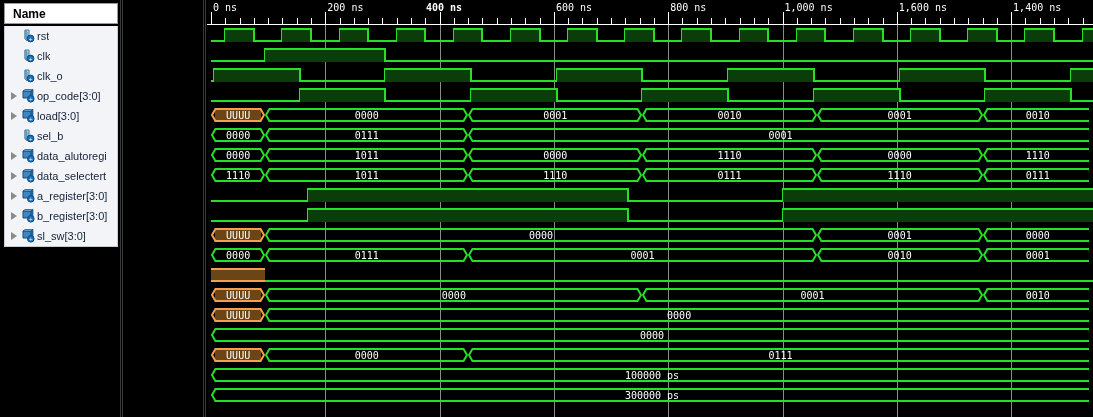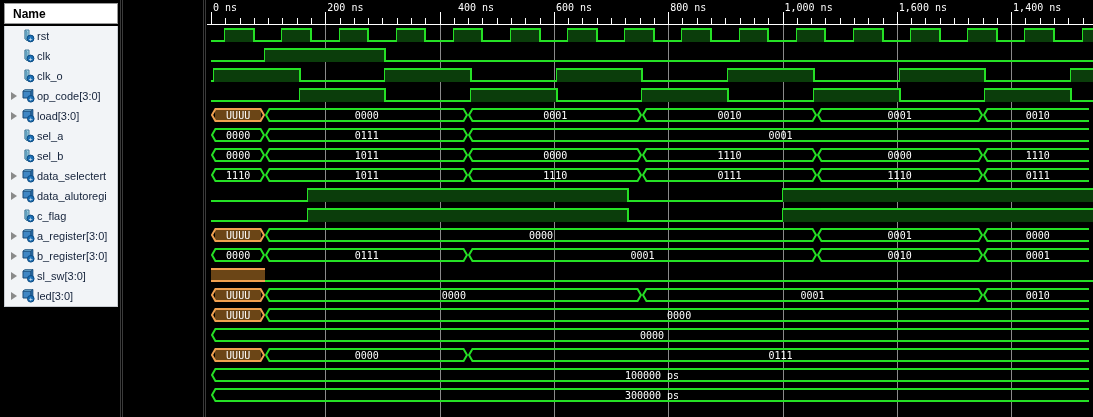--- a/index.html
+++ b/index.html
@@ -221,75 +221,51 @@
         <div class="name-row">
           <span class="expander"></span>
           <span class="sig-icon">
             <svg width="14" height="14" viewBox="0 0 14 14">
               <path d="M3 1 L7 1 L7 10 L3 10 Z" fill="#9fd3e8" stroke="#4a7f9c" stroke-width="1"></path>
               <path d="M3 1 L5 3 L5 12 L3 10 Z" fill="#6fb3d2" stroke="#4a7f9c" stroke-width="0.7"></path>
               <circle cx="8.5" cy="9.5" r="3.4" fill="#1b6fb5" stroke="#0d4a80" stroke-width="1"></circle>
               <text x="8.5" y="12.2" font-size="5" fill="#ffffff" text-anchor="middle" font-family="DejaVu Sans">+</text>
             </svg>
           </span>
-          <span class="name-txt">sel_a</span>
-        </div>
-        <div class="name-row">
-          <span class="expander"></span>
-          <span class="sig-icon">
-            <svg width="14" height="14" viewBox="0 0 14 14">
-              <path d="M3 1 L7 1 L7 10 L3 10 Z" fill="#9fd3e8" stroke="#4a7f9c" stroke-width="1"></path>
-              <path d="M3 1 L5 3 L5 12 L3 10 Z" fill="#6fb3d2" stroke="#4a7f9c" stroke-width="0.7"></path>
-              <circle cx="8.5" cy="9.5" r="3.4" fill="#1b6fb5" stroke="#0d4a80" stroke-width="1"></circle>
-              <text x="8.5" y="12.2" font-size="5" fill="#ffffff" text-anchor="middle" font-family="DejaVu Sans">+</text>
-            </svg>
-          </span>
           <span class="name-txt">sel_b</span>
         </div>
         <div class="name-row">
           <span class="expander">
             <span class="tri"></span>
           </span>
           <span class="sig-icon">
             <svg width="14" height="14" viewBox="0 0 14 14">
               <path d="M1 2 L9 2 L9 9 L1 9 Z" fill="#3f86c4" stroke="#1d4d78" stroke-width="1"></path>
               <path d="M1 2 L3 0.5 L11 0.5 L9 2 Z" fill="#7fc0e6" stroke="#1d4d78" stroke-width="0.7"></path>
               <path d="M9 2 L11 0.5 L11 7.5 L9 9 Z" fill="#2a6ea8" stroke="#1d4d78" stroke-width="0.7"></path>
               <circle cx="8.8" cy="9.8" r="3.3" fill="#1b6fb5" stroke="#0d4a80" stroke-width="1"></circle>
               <text x="8.8" y="12.4" font-size="5" fill="#ffffff" text-anchor="middle" font-family="DejaVu Sans">+</text>
             </svg>
           </span>
-          <span class="name-txt">data_selectert</span>
+          <span class="name-txt">data_alutoregi</span>
         </div>
         <div class="name-row">
           <span class="expander">
             <span class="tri"></span>
           </span>
           <span class="sig-icon">
             <svg width="14" height="14" viewBox="0 0 14 14">
               <path d="M1 2 L9 2 L9 9 L1 9 Z" fill="#3f86c4" stroke="#1d4d78" stroke-width="1"></path>
               <path d="M1 2 L3 0.5 L11 0.5 L9 2 Z" fill="#7fc0e6" stroke="#1d4d78" stroke-width="0.7"></path>
               <path d="M9 2 L11 0.5 L11 7.5 L9 9 Z" fill="#2a6ea8" stroke="#1d4d78" stroke-width="0.7"></path>
               <circle cx="8.8" cy="9.8" r="3.3" fill="#1b6fb5" stroke="#0d4a80" stroke-width="1"></circle>
               <text x="8.8" y="12.4" font-size="5" fill="#ffffff" text-anchor="middle" font-family="DejaVu Sans">+</text>
             </svg>
           </span>
-          <span class="name-txt">data_alutoregi</span>
-        </div>
-        <div class="name-row">
-          <span class="expander"></span>
-          <span class="sig-icon">
-            <svg width="14" height="14" viewBox="0 0 14 14">
-              <path d="M3 1 L7 1 L7 10 L3 10 Z" fill="#9fd3e8" stroke="#4a7f9c" stroke-width="1"></path>
-              <path d="M3 1 L5 3 L5 12 L3 10 Z" fill="#6fb3d2" stroke="#4a7f9c" stroke-width="0.7"></path>
-              <circle cx="8.5" cy="9.5" r="3.4" fill="#1b6fb5" stroke="#0d4a80" stroke-width="1"></circle>
-              <text x="8.5" y="12.2" font-size="5" fill="#ffffff" text-anchor="middle" font-family="DejaVu Sans">+</text>
-            </svg>
-          </span>
-          <span class="name-txt">c_flag</span>
+          <span class="name-txt">data_selectert</span>
         </div>
         <div class="name-row">
           <span class="expander">
             <span class="tri"></span>
           </span>
           <span class="sig-icon">
             <svg width="14" height="14" viewBox="0 0 14 14">
               <path d="M1 2 L9 2 L9 9 L1 9 Z" fill="#3f86c4" stroke="#1d4d78" stroke-width="1"></path>
               <path d="M1 2 L3 0.5 L11 0.5 L9 2 Z" fill="#7fc0e6" stroke="#1d4d78" stroke-width="0.7"></path>
               <path d="M9 2 L11 0.5 L11 7.5 L9 9 Z" fill="#2a6ea8" stroke="#1d4d78" stroke-width="0.7"></path>
@@ -321,35 +297,20 @@
           <span class="sig-icon">
             <svg width="14" height="14" viewBox="0 0 14 14">
               <path d="M1 2 L9 2 L9 9 L1 9 Z" fill="#3f86c4" stroke="#1d4d78" stroke-width="1"></path>
               <path d="M1 2 L3 0.5 L11 0.5 L9 2 Z" fill="#7fc0e6" stroke="#1d4d78" stroke-width="0.7"></path>
               <path d="M9 2 L11 0.5 L11 7.5 L9 9 Z" fill="#2a6ea8" stroke="#1d4d78" stroke-width="0.7"></path>
               <circle cx="8.8" cy="9.8" r="3.3" fill="#1b6fb5" stroke="#0d4a80" stroke-width="1"></circle>
               <text x="8.8" y="12.4" font-size="5" fill="#ffffff" text-anchor="middle" font-family="DejaVu Sans">+</text>
             </svg>
           </span>
           <span class="name-txt">sl_sw[3:0]</span>
-        </div>
-        <div class="name-row">
-          <span class="expander">
-            <span class="tri"></span>
-          </span>
-          <span class="sig-icon">
-            <svg width="14" height="14" viewBox="0 0 14 14">
-              <path d="M1 2 L9 2 L9 9 L1 9 Z" fill="#3f86c4" stroke="#1d4d78" stroke-width="1"></path>
-              <path d="M1 2 L3 0.5 L11 0.5 L9 2 Z" fill="#7fc0e6" stroke="#1d4d78" stroke-width="0.7"></path>
-              <path d="M9 2 L11 0.5 L11 7.5 L9 9 Z" fill="#2a6ea8" stroke="#1d4d78" stroke-width="0.7"></path>
-              <circle cx="8.8" cy="9.8" r="3.3" fill="#1b6fb5" stroke="#0d4a80" stroke-width="1"></circle>
-              <text x="8.8" y="12.4" font-size="5" fill="#ffffff" text-anchor="middle" font-family="DejaVu Sans">+</text>
-            </svg>
-          </span>
-          <span class="name-txt">led[3:0]</span>
         </div>
       </div>
   </div>
 
   <div class="panel-sep sep-a"></div>
 
   <div class="panel-value">
     <div class="hdr hdr-value">
       <span>Value</span>
     </div>
@@ -379,21 +340,21 @@
   <div class="panel-sep sep-b"></div>
 
   <div class="panel-wave">
     <div class="ruler" id="ruler">
       <div class="ruler-base"></div>
     <div class="ruler-major" style="left: 4px;"></div>
         <div class="ruler-lab" style="left: 4px;">0 ns</div>
         <div class="ruler-major" style="left: 118.3px;"></div>
         <div class="ruler-lab" style="left: 118.3px;">200 ns</div>
         <div class="ruler-major" style="left: 232.6px;"></div>
-        <div class="ruler-lab" style="left: 249px;">400 ns</div>
+        <div class="ruler-lab" style="left: 217px; font-weight: bold;">400 ns</div>
         <div class="ruler-major" style="left: 346.9px;"></div>
         <div class="ruler-lab" style="left: 346.9px;">600 ns</div>
         <div class="ruler-major" style="left: 461.2px;"></div>
         <div class="ruler-lab" style="left: 461.2px;">800 ns</div>
         <div class="ruler-major" style="left: 575.5px;"></div>
         <div class="ruler-lab" style="left: 575.5px;">1,000 ns</div>
         <div class="ruler-major" style="left: 689.8px;"></div>
         <div class="ruler-lab" style="left: 689.8px;">1,600 ns</div>
         <div class="ruler-major" style="left: 804.1px;"></div>
         <div class="ruler-lab" style="left: 804.1px;">1,400 ns</div>

